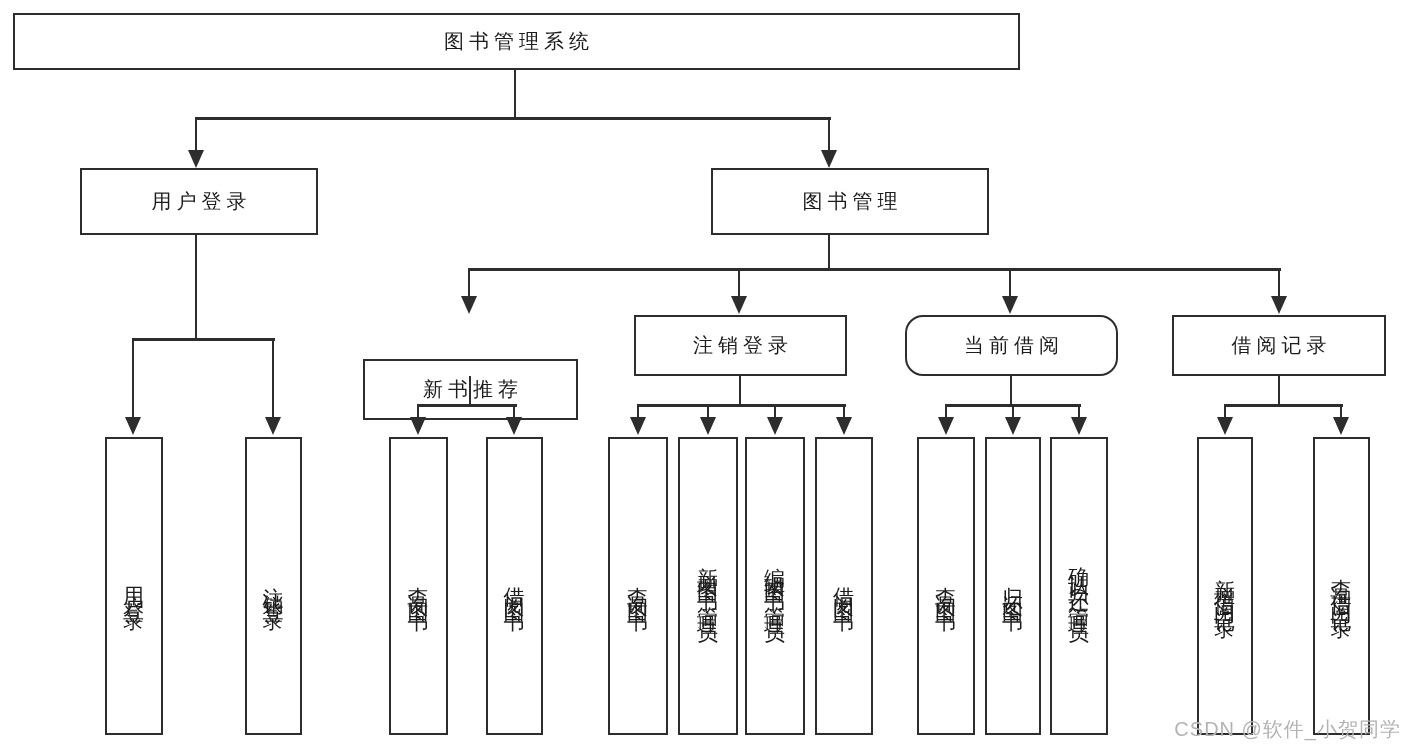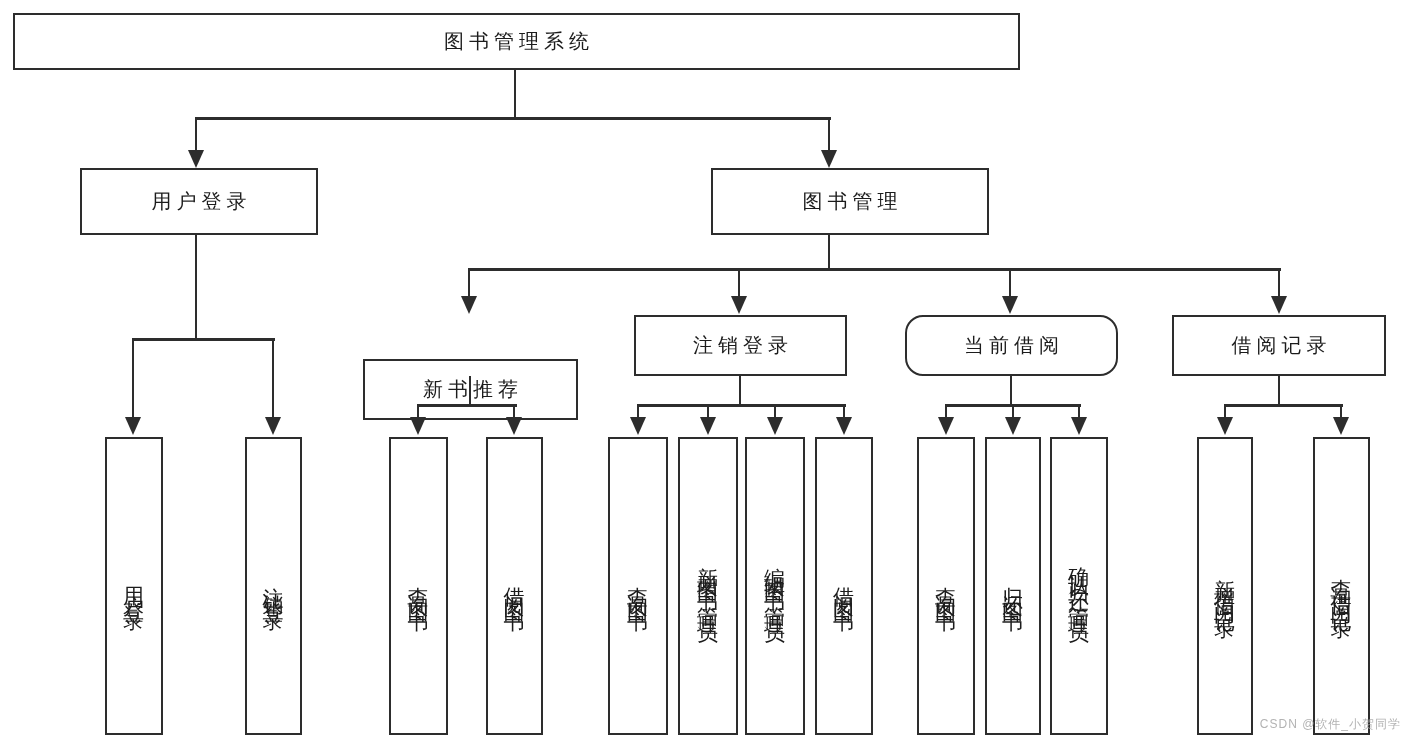--- a/index.html
+++ b/index.html
@@ -43,21 +43,21 @@
   
   .vl{position:absolute;width:2px;background:var(--line);}
   .hl{position:absolute;height:3px;background:var(--line);}
   .ah{position:absolute;width:0;height:0;
       border-left:8px solid transparent;
       border-right:8px solid transparent;
       border-top:18px solid var(--line);}
   .watermark{
     position:absolute;
     top:716px;right:4px;
-    font-size:12px;
+    font-size:20px;
     color:var(--wm);
     letter-spacing:1px;
     white-space:nowrap;
   }
 </style>
 </head>
 <body>
 
 <div id="canvas">
 

